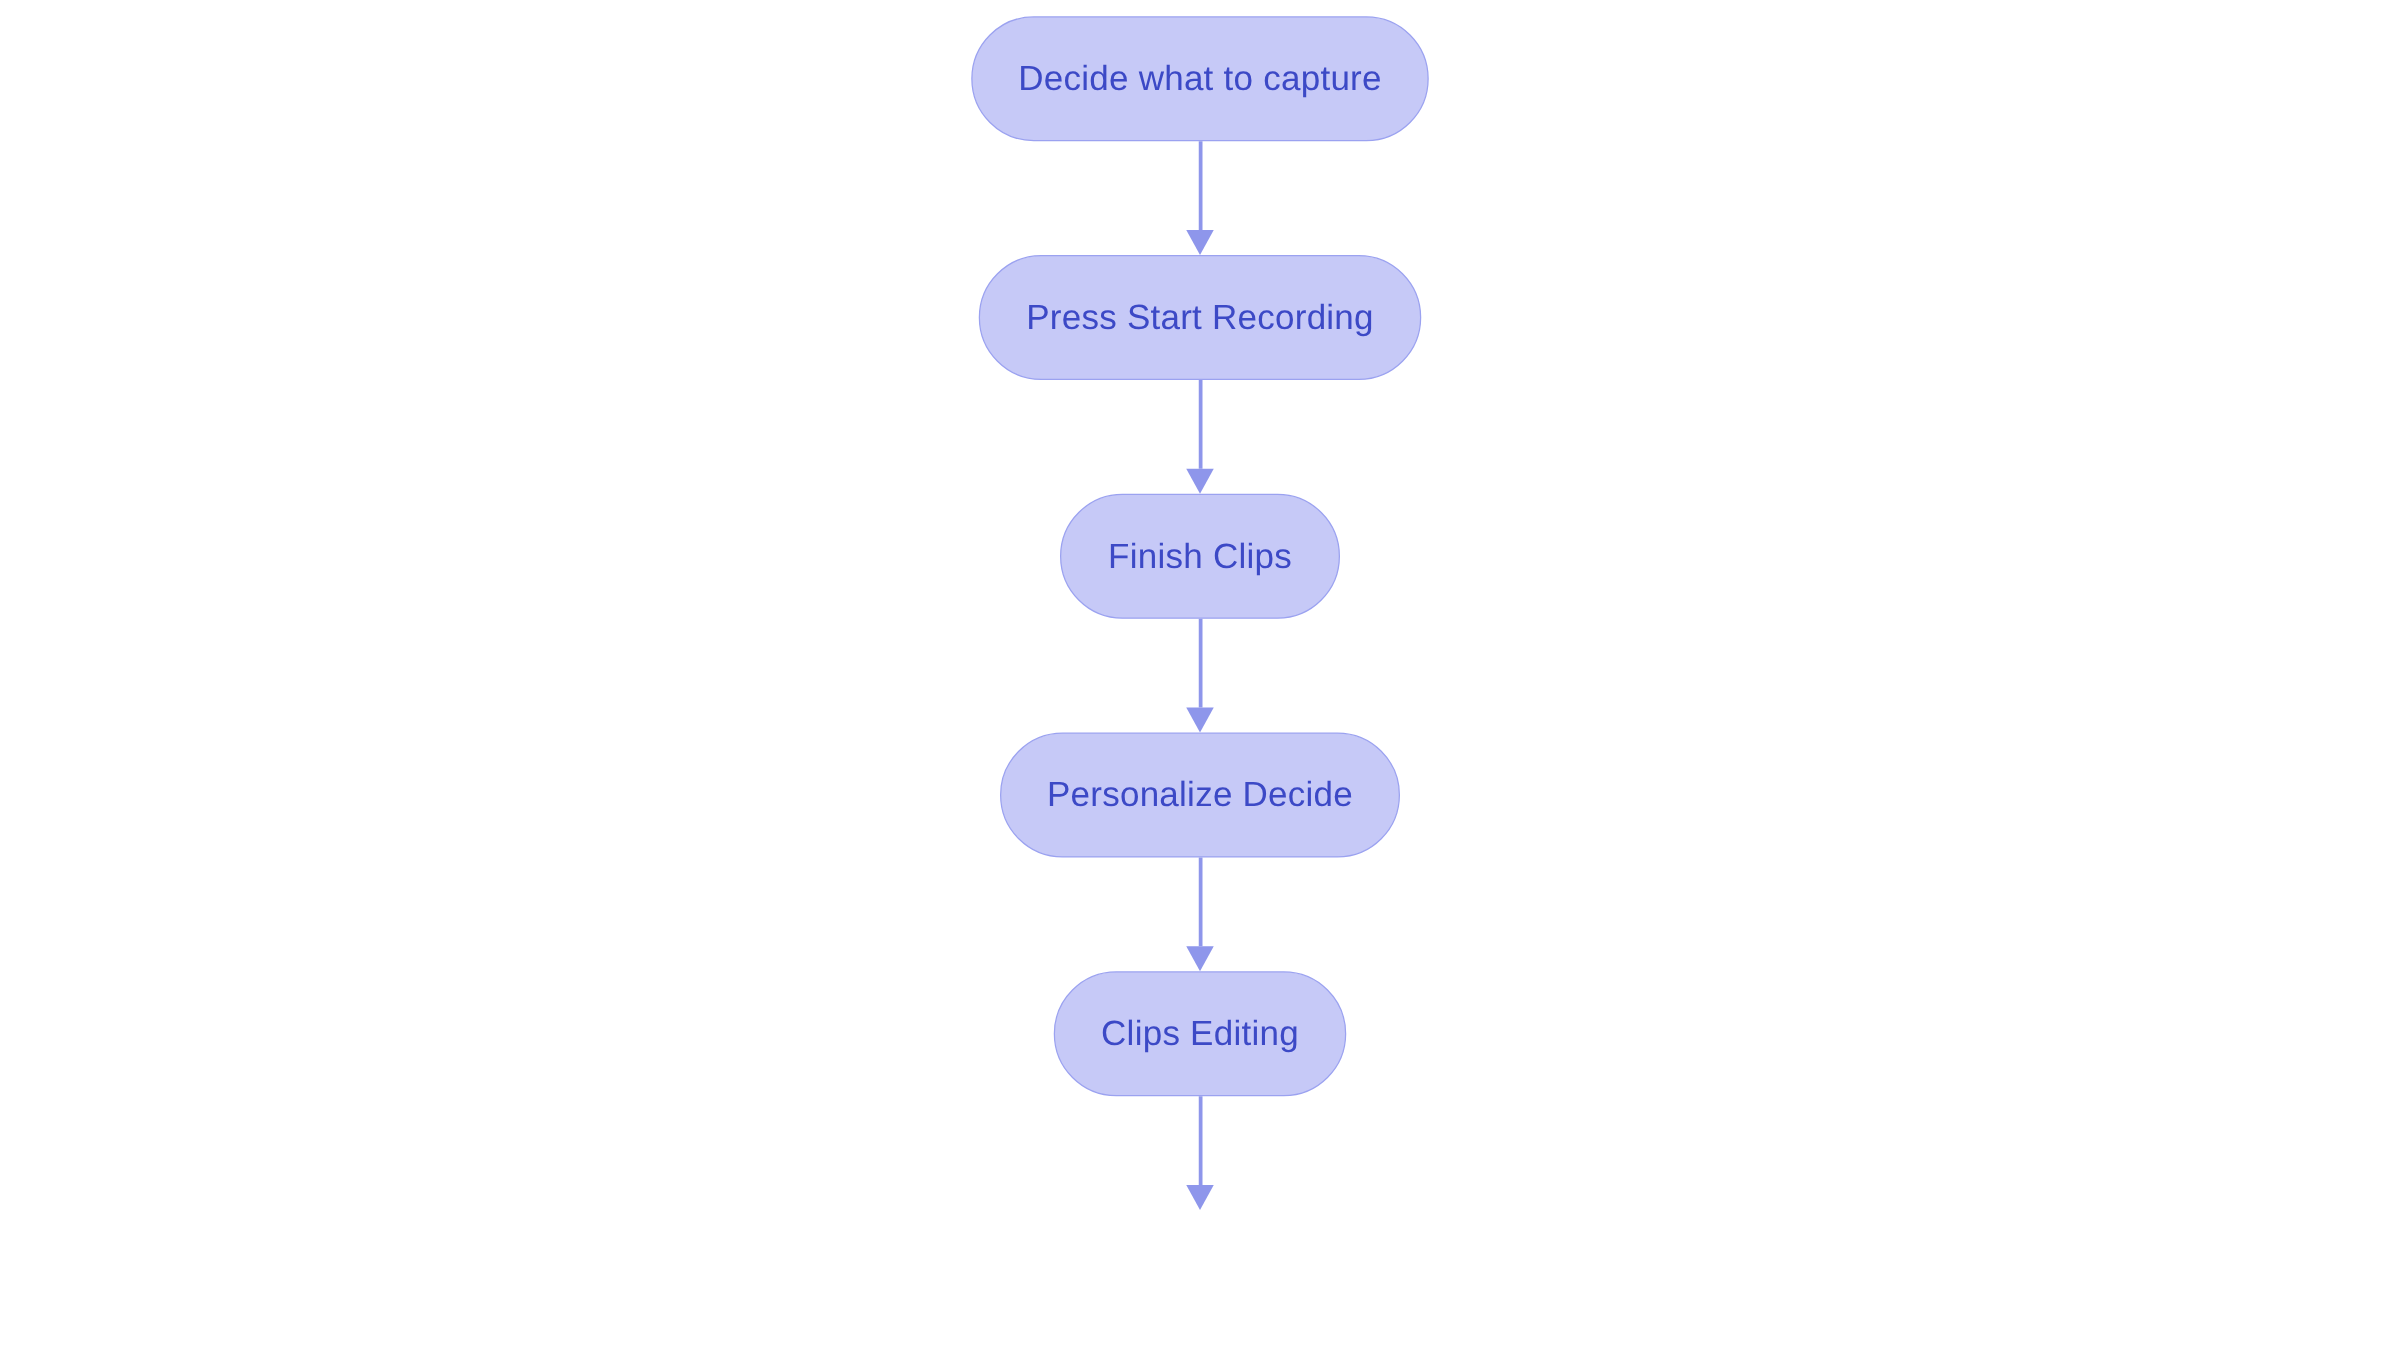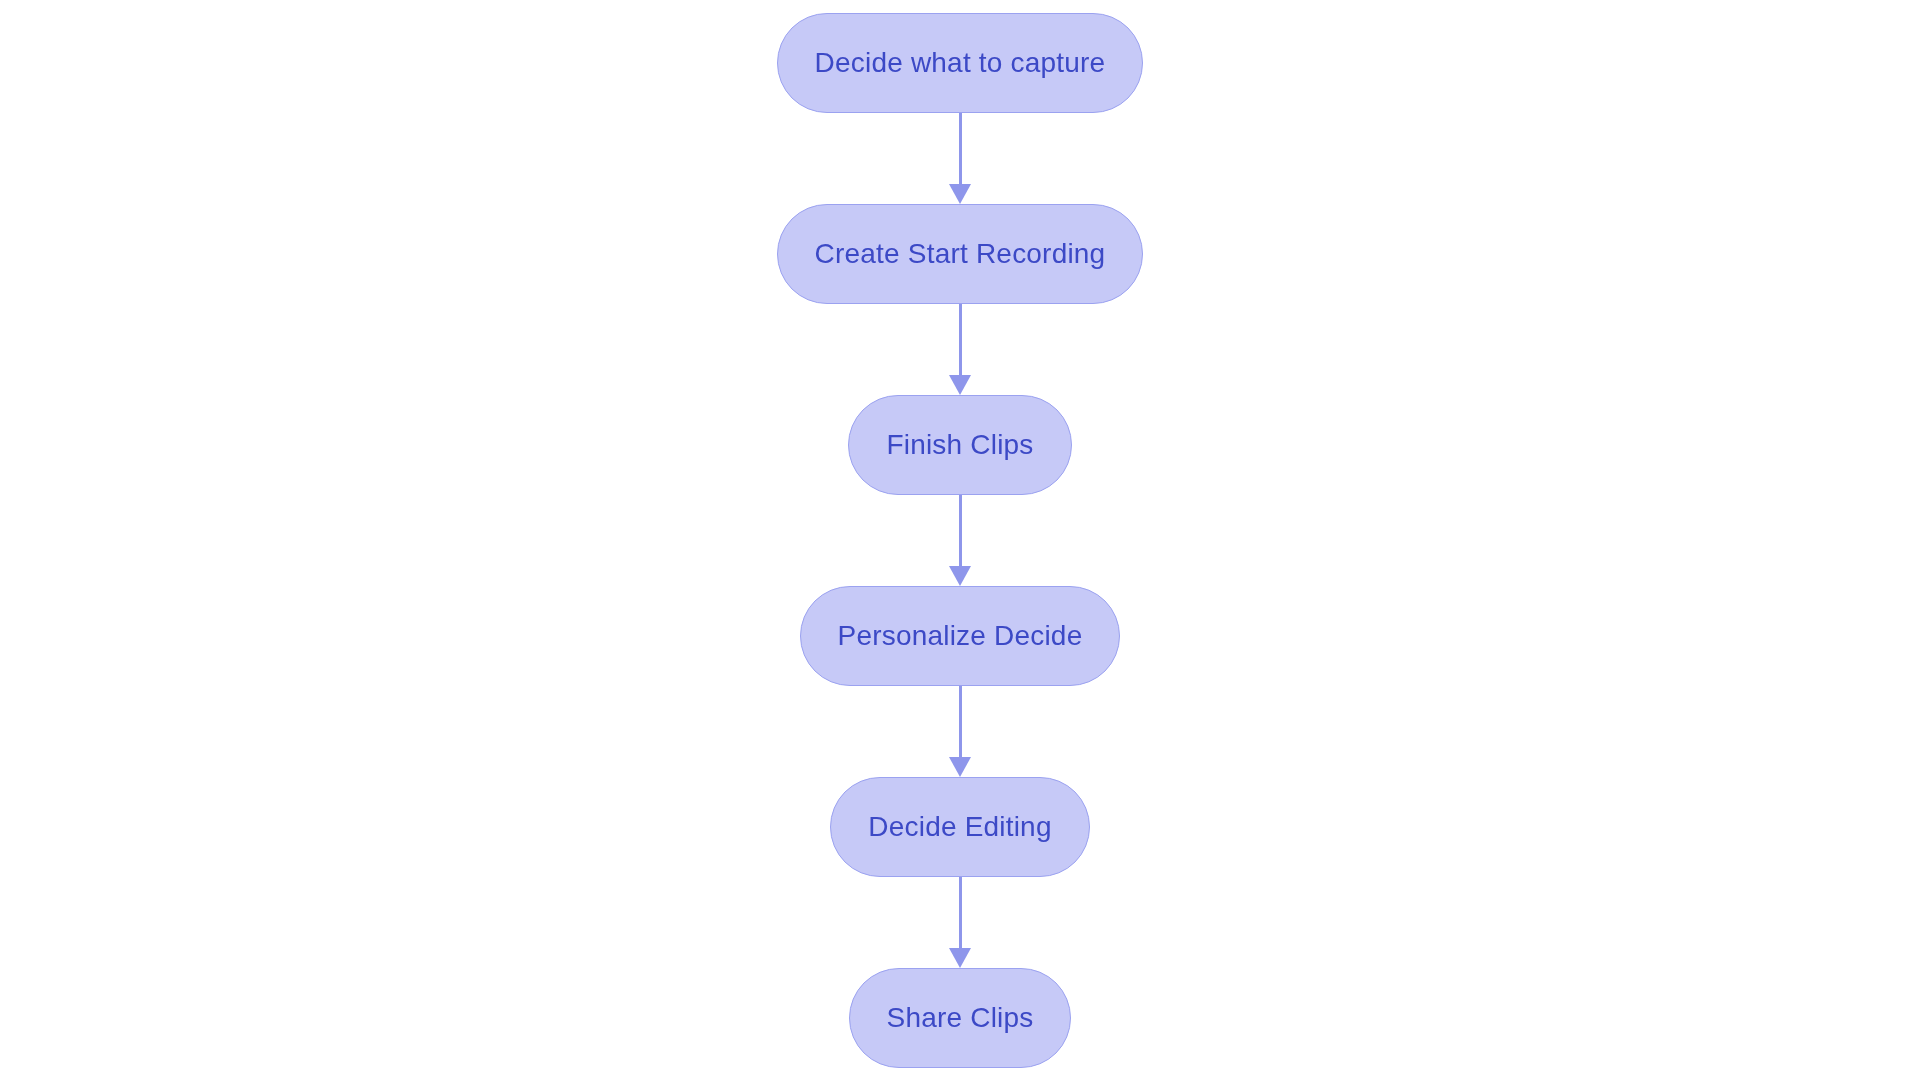--- a/index.html
+++ b/index.html
@@ -70,21 +70,21 @@
   <div class="flow-node">
     <span>Decide what to capture</span>
   </div>
 
   <div class="flow-arrow">
     <div class="shaft"></div>
     <div class="head"></div>
   </div>
 
   <div class="flow-node">
-    <span>Create Start Recording</span>
+    <span>Press Start Recording</span>
   </div>
 
   <div class="flow-arrow">
     <div class="shaft"></div>
     <div class="head"></div>
   </div>
 
   <div class="flow-node">
     <span>Finish Clips</span>
   </div>
@@ -97,25 +97,22 @@
   <div class="flow-node">
     <span>Personalize Decide</span>
   </div>
 
   <div class="flow-arrow">
     <div class="shaft"></div>
     <div class="head"></div>
   </div>
 
   <div class="flow-node">
-    <span>Decide Editing</span>
+    <span>Clips Editing</span>
   </div>
 
   <div class="flow-arrow">
     <div class="shaft"></div>
     <div class="head"></div>
   </div>
 
-  <div class="flow-node">
-    <span>Share Clips</span>
-  </div>
 
 </div>
 
 </body></html>

